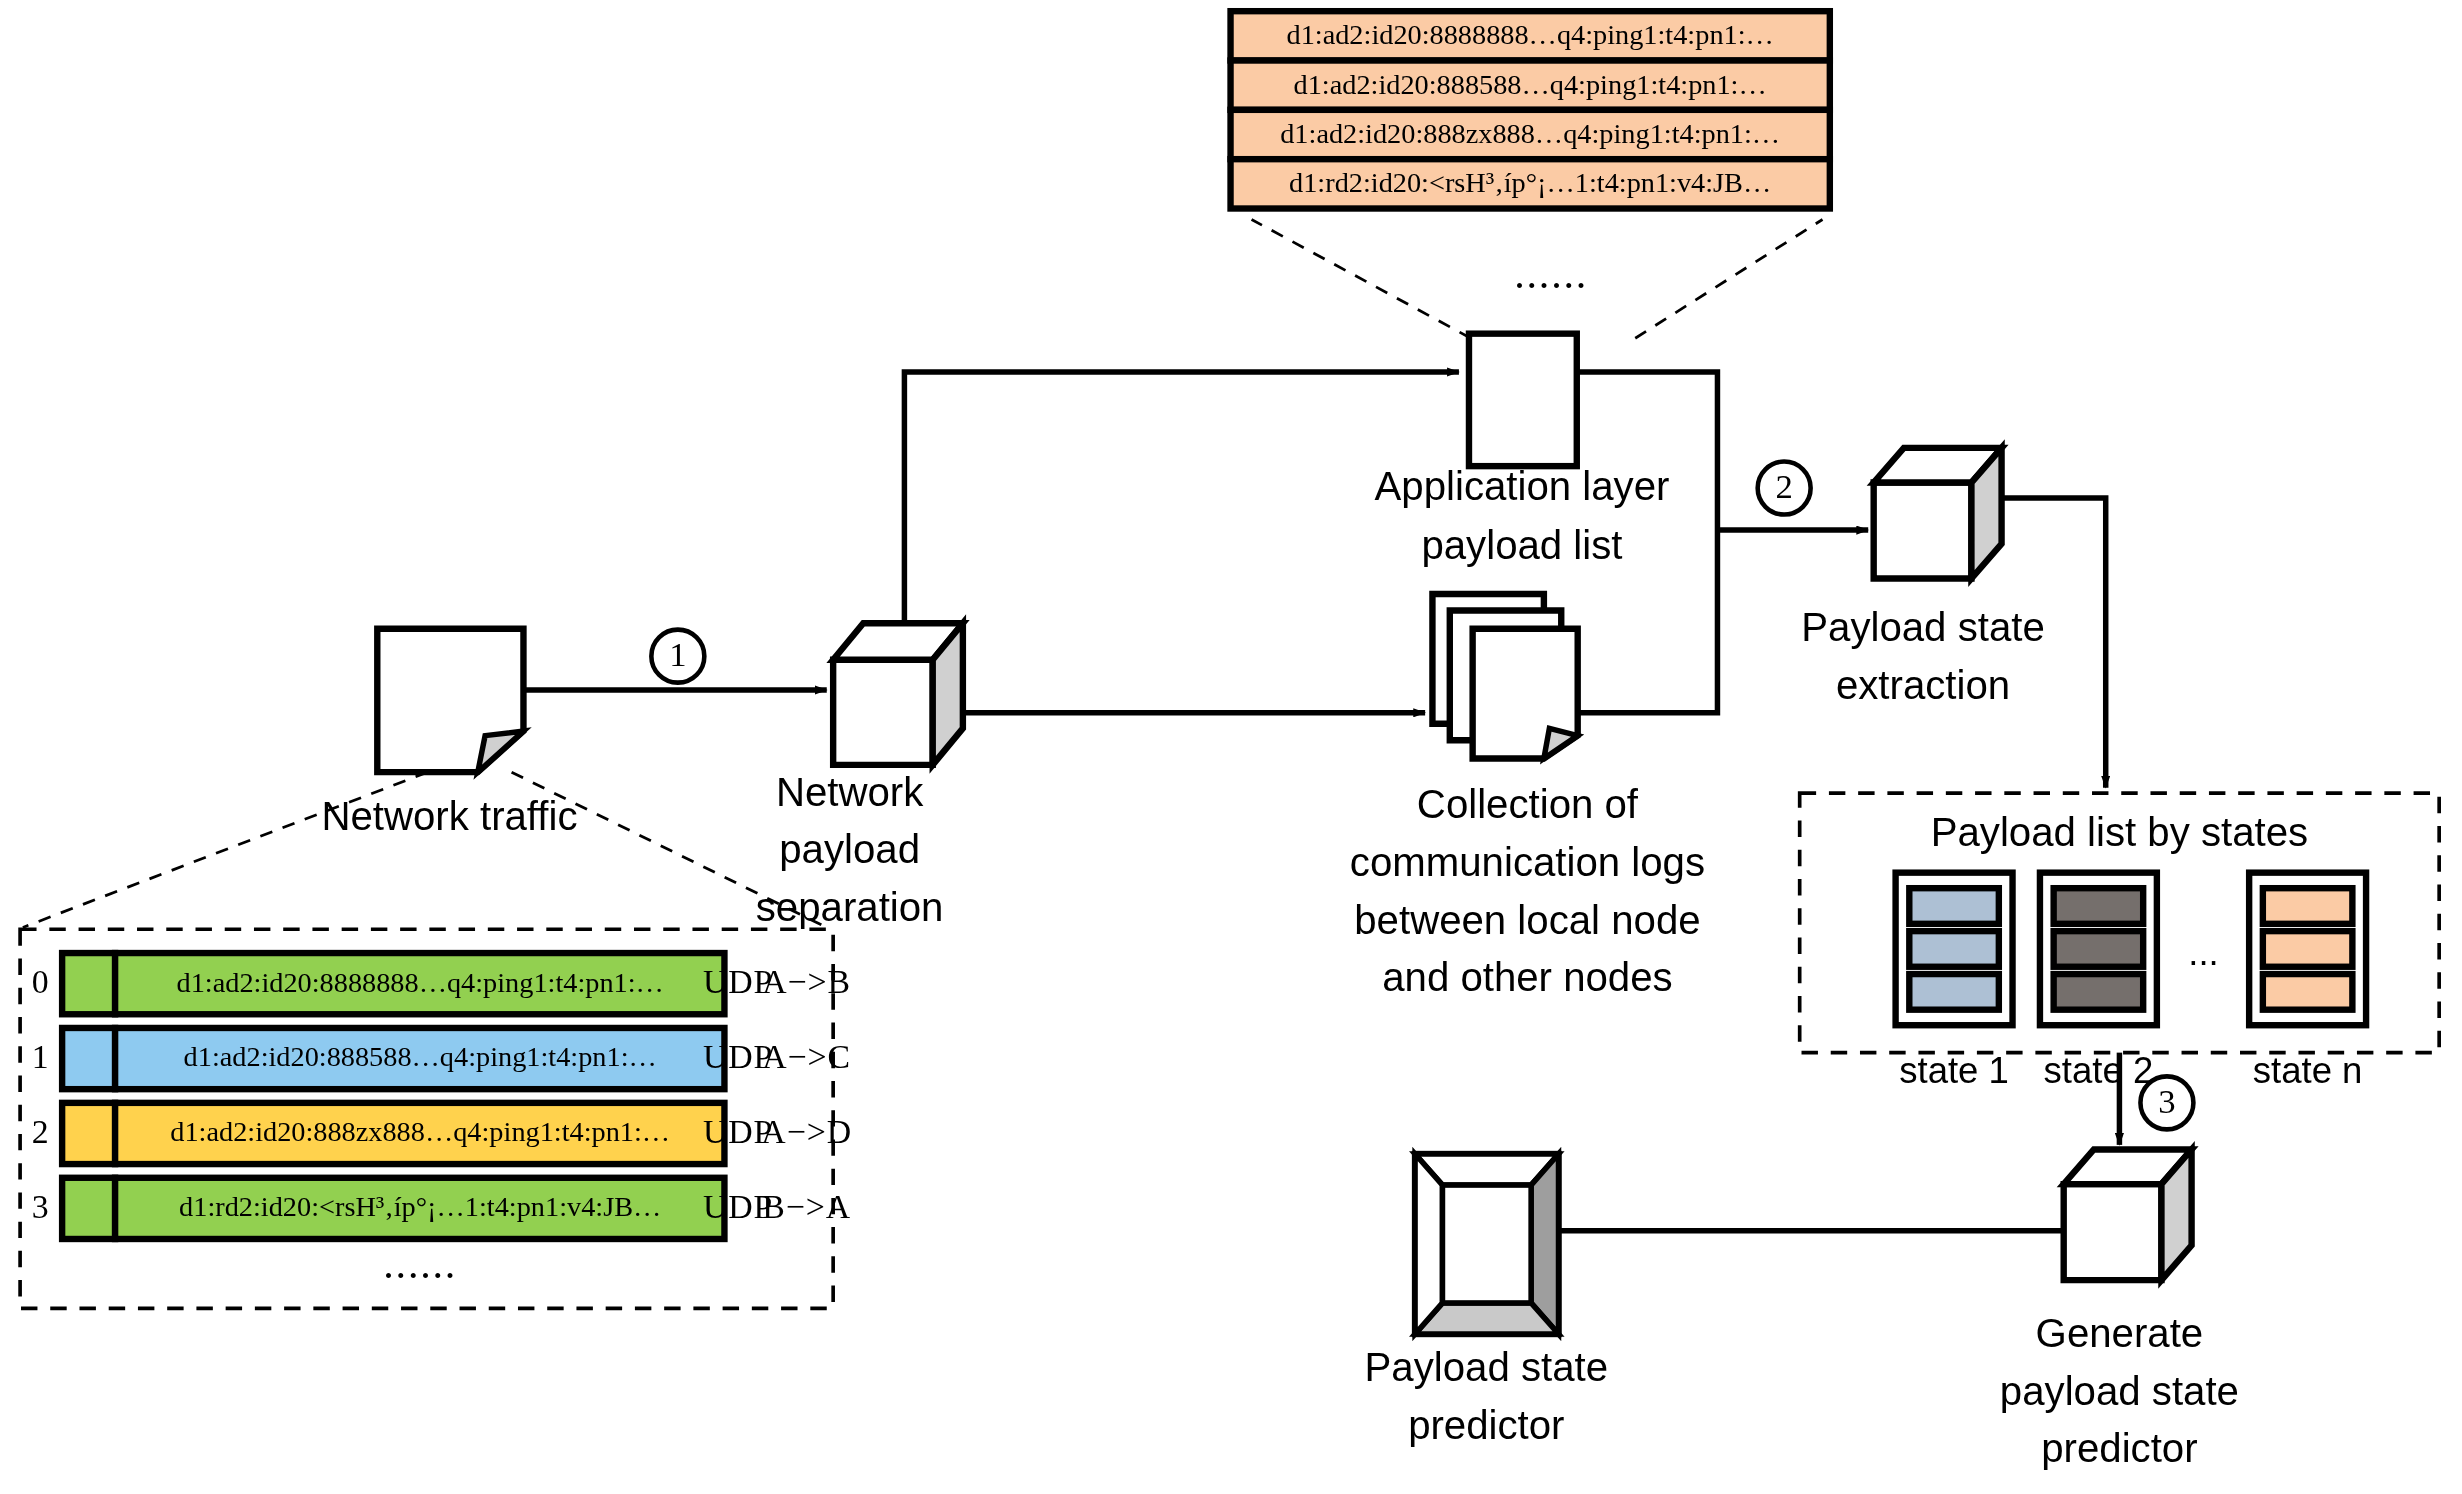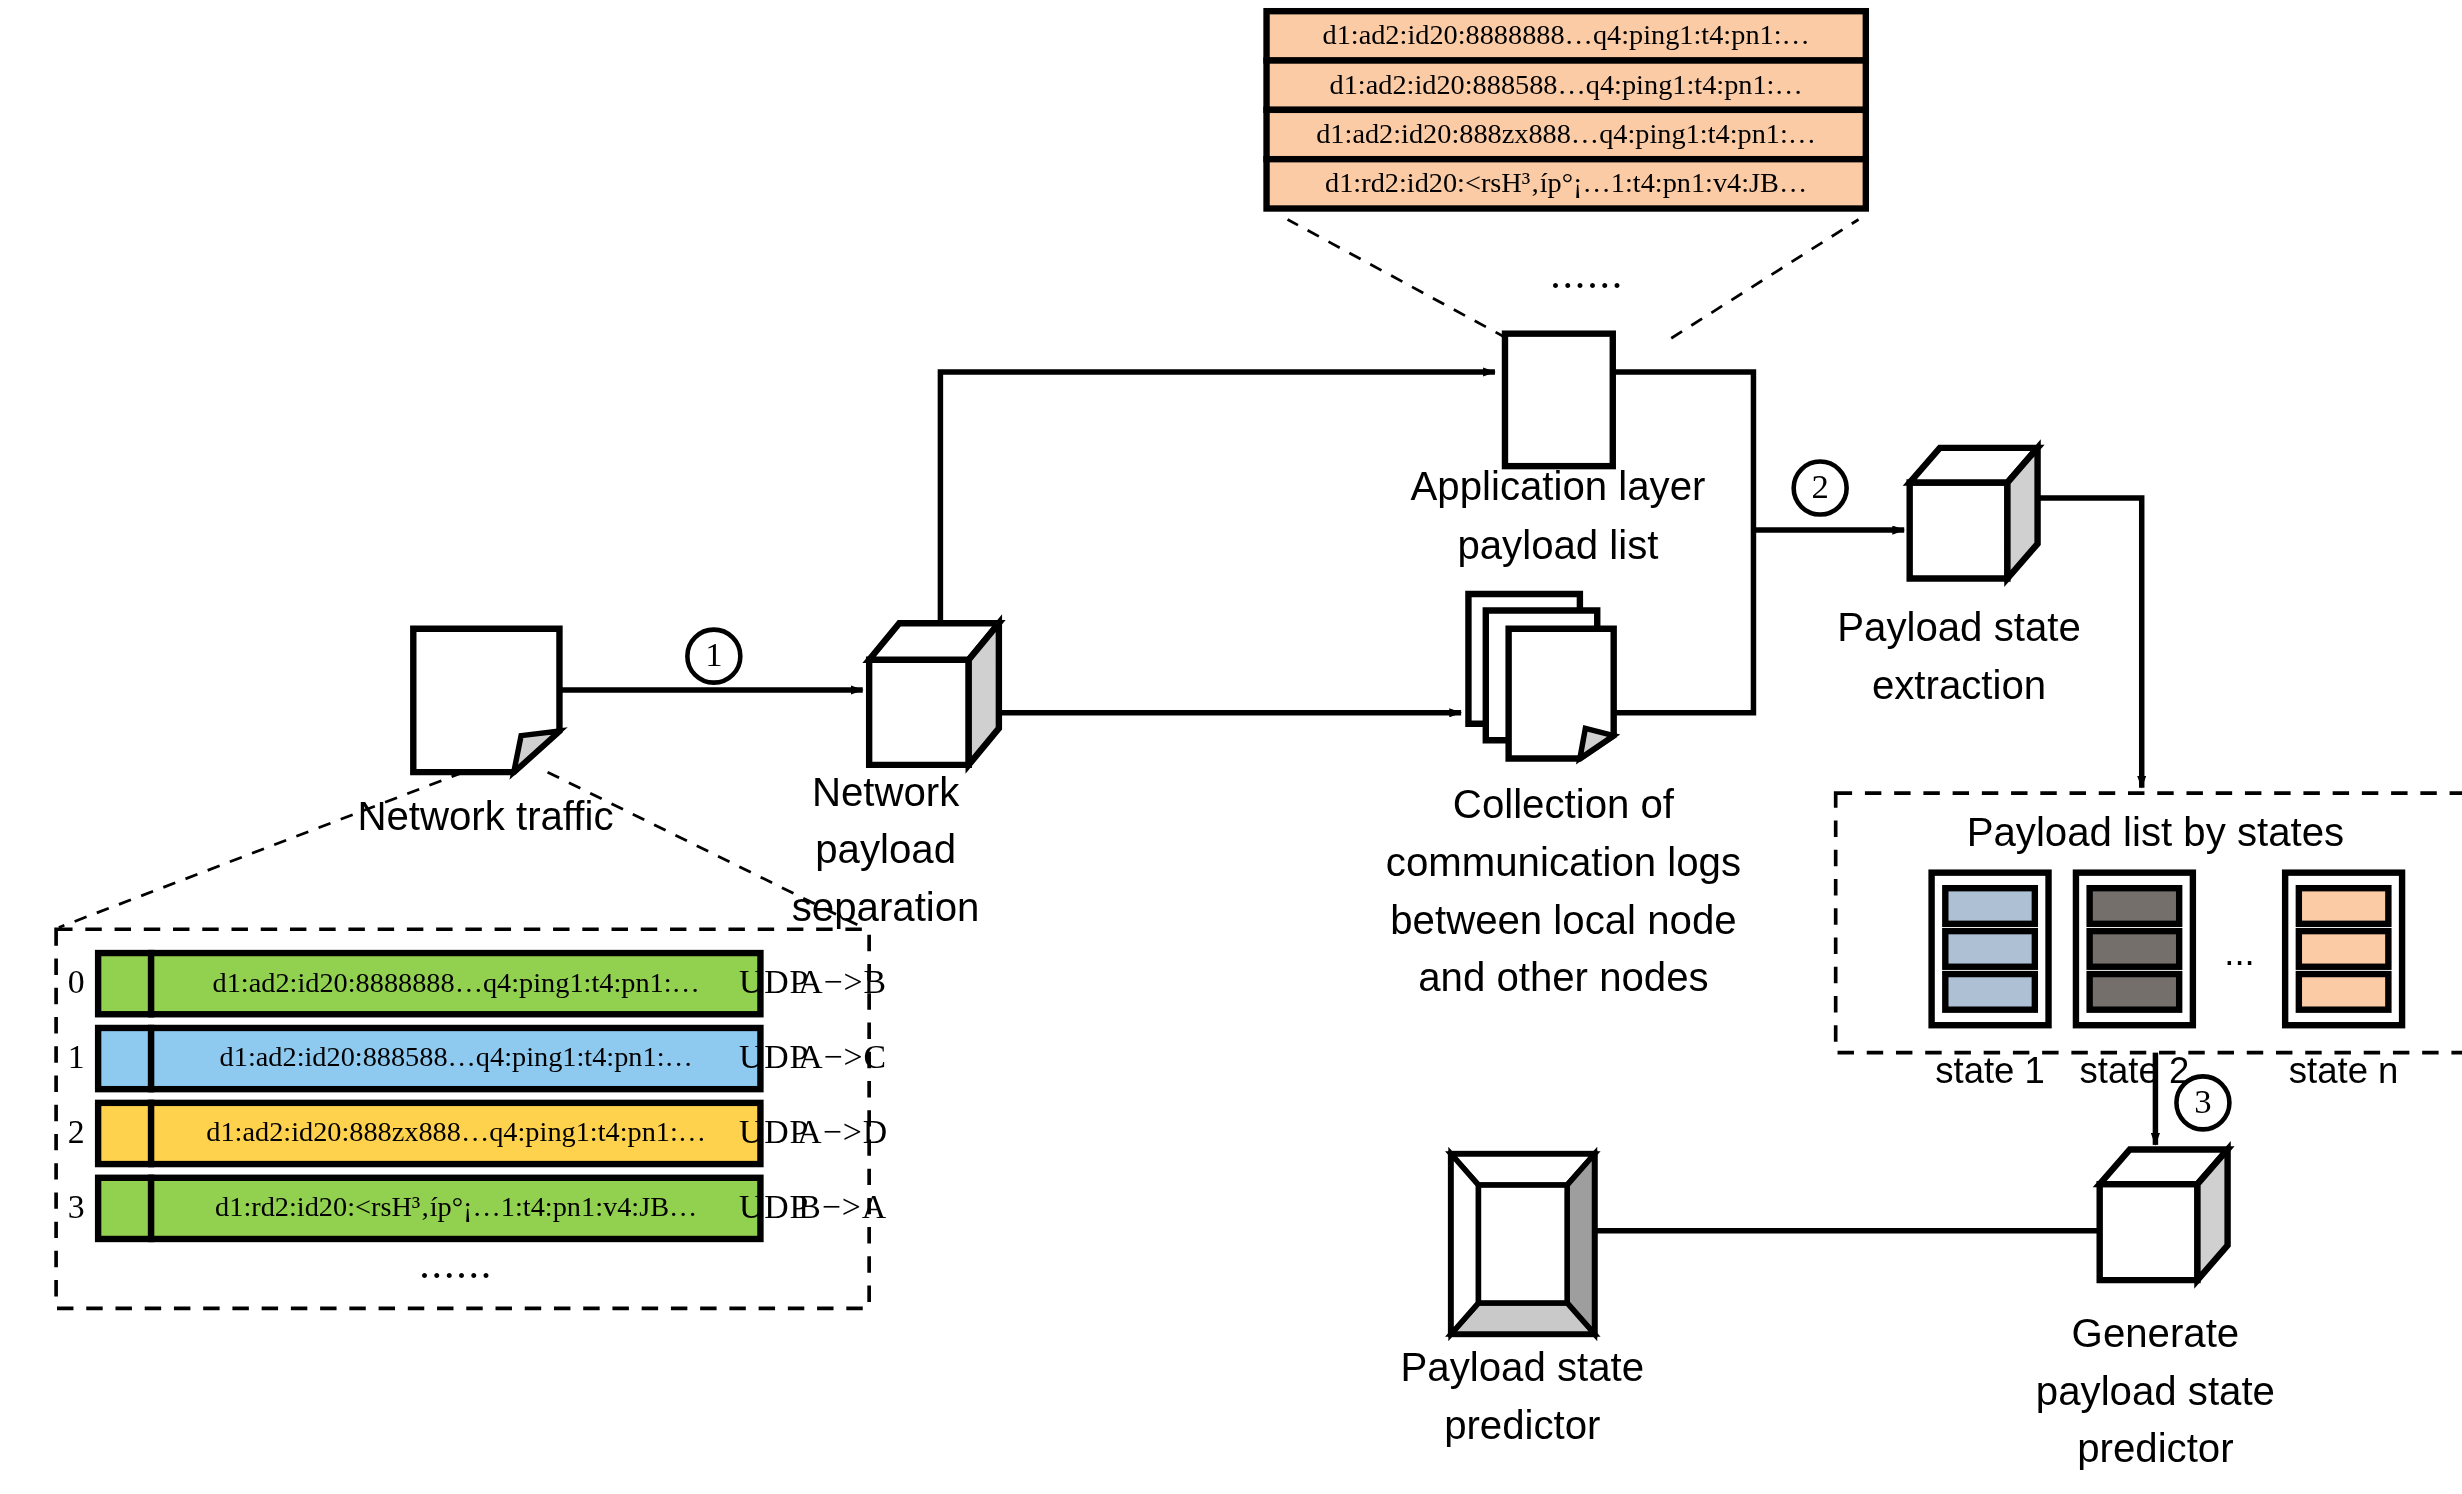--- a/index.html
+++ b/index.html
@@ -1,18 +1,18 @@
 <!DOCTYPE html>
 <html style="font-size:14.6px"><head>
 <meta charset="utf-8">
 <style>
   html,body{margin:0;padding:0;background:#ffffff;}
   body{width:2462px;height:1495px;position:relative;overflow:hidden;
        font-family:"Liberation Sans",sans-serif;}
-  #root{position:absolute;inset:0;margin-left:36px;}
+  #root{position:absolute;inset:0;}
   svg{display:block;}
   .lbl{font-family:"Liberation Sans",sans-serif;font-size:44px;fill:#000;
        text-anchor:middle;dominant-baseline:middle;}
   .lbl-small{font-family:"Liberation Sans",sans-serif;font-size:40px;fill:#000;
        text-anchor:middle;dominant-baseline:middle;}
   .ser{font-family:"Liberation Serif",serif;fill:#000;text-anchor:middle;
        dominant-baseline:middle;}
   .pay{font-size:31px;}
   .udp{font-size:37px;letter-spacing:1px;}
   .idx{font-size:37px;text-anchor:middle;}

